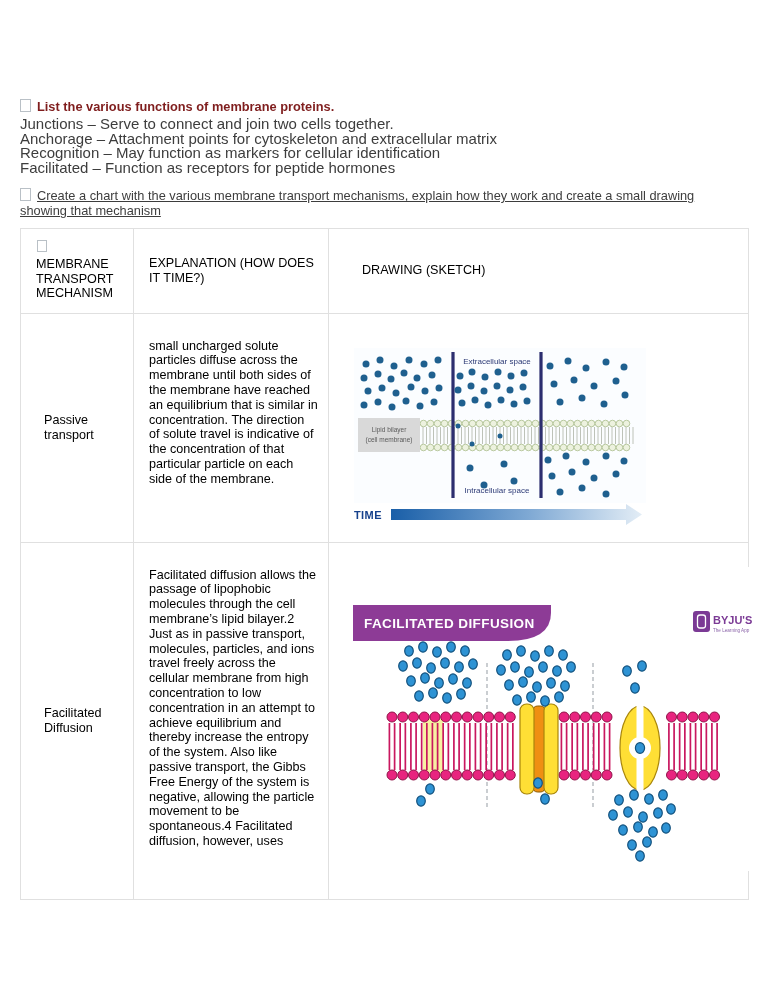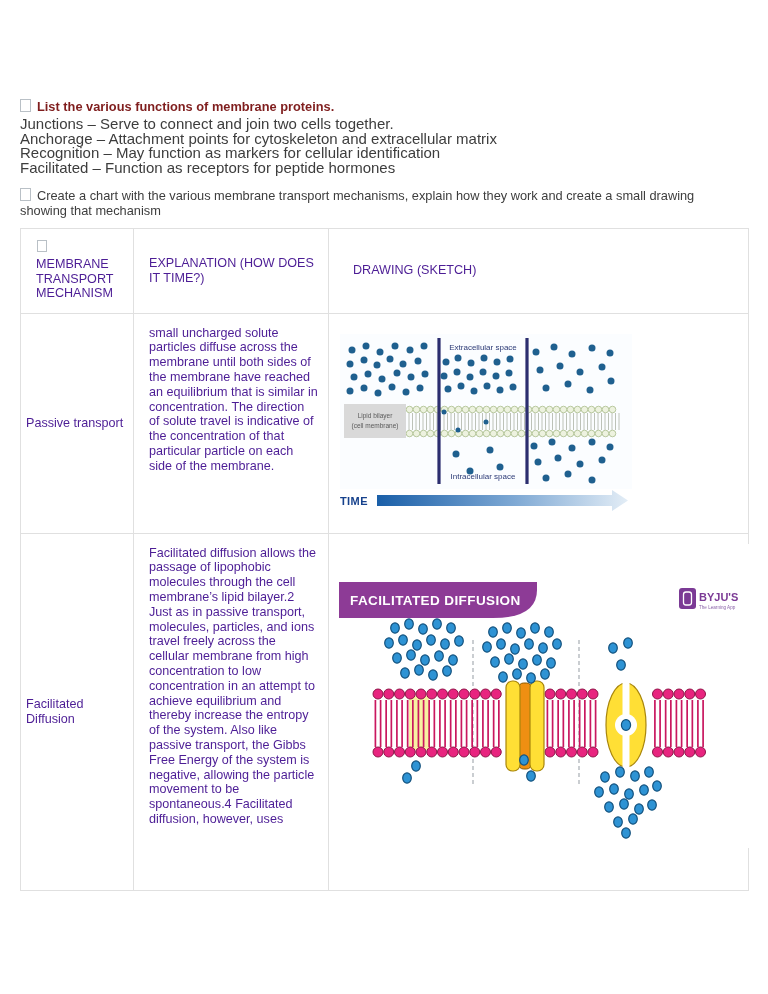--- a/index.html
+++ b/index.html
@@ -1,35 +1,35 @@
 <!DOCTYPE html>
 <html><head>
 <meta charset="utf-8">
 <style>
   html,body{margin:0;padding:0;background:#fff;}
   .page{width:768px;height:994px;background:#ffffff;position:relative;overflow:hidden;
         font-family:"Liberation Sans",sans-serif;color:#3d3d3d;}
   .doc{padding:99px 20px 0 20px;}
   .h1{font-size:12.8px;font-weight:bold;color:#7f1d1d;margin:0 0 3px 0;}
   .line{font-size:15px;line-height:14.6px;}
-  .para{font-size:12.8px;line-height:14.6px;margin-top:13px;max-width:714px;}
+  .para{font-size:12.8px;line-height:14.6px;margin-top:13px;max-width:714px;text-decoration:underline;}
   .cbox{display:inline-block;width:9px;height:11px;border:1.5px solid #b9c0c6;
         margin-right:6px;vertical-align:-1px;}
   .cbox-block{display:block;width:8px;height:10px;border:1.5px solid #b9c0c6;margin:0 0 5px 1px;}
   table.chart{border-collapse:collapse;margin-top:9px;table-layout:fixed;width:728px;}
   table.chart td,table.chart th{border:1px solid #e0e0e0;text-align:left;font-weight:normal;
-        font-size:12.6px;line-height:14.8px;color:#4c1d95;}
+        font-size:12.6px;line-height:14.8px;color:#000000;}
   tr.r-hdr{height:85px;}
   tr.r1{height:220px;}
   tr.r2{height:357px;}
   th.cell-hdr{vertical-align:middle;padding:6px 8px 6px 15px;}
-  th.cell-hdr-draw{vertical-align:middle;padding-left:24px;}
-  td.cell-mech{vertical-align:middle;padding-left:5px;}
-  td.cell-expl{vertical-align:top;padding:12px 10px 0 15px;}
-  td.cell-draw{vertical-align:top;padding:0;}
+  th.cell-hdr-draw{vertical-align:middle;padding-left:33px;}
+  td.cell-mech{vertical-align:middle;padding-left:23px;}
+  td.cell-expl{vertical-align:top;padding:25px 10px 0 15px;}
+  td.cell-draw{vertical-align:top;padding:14px;}
   .fig1{margin:20px 0 0 11px;display:block;}
   .fig2{margin:10px 0 0 6px;display:block;}
   svg text{font-family:"Liberation Sans",sans-serif;}
 </style>
 </head>
 <body>
 
 <div class="page">
   <div class="doc">
 

